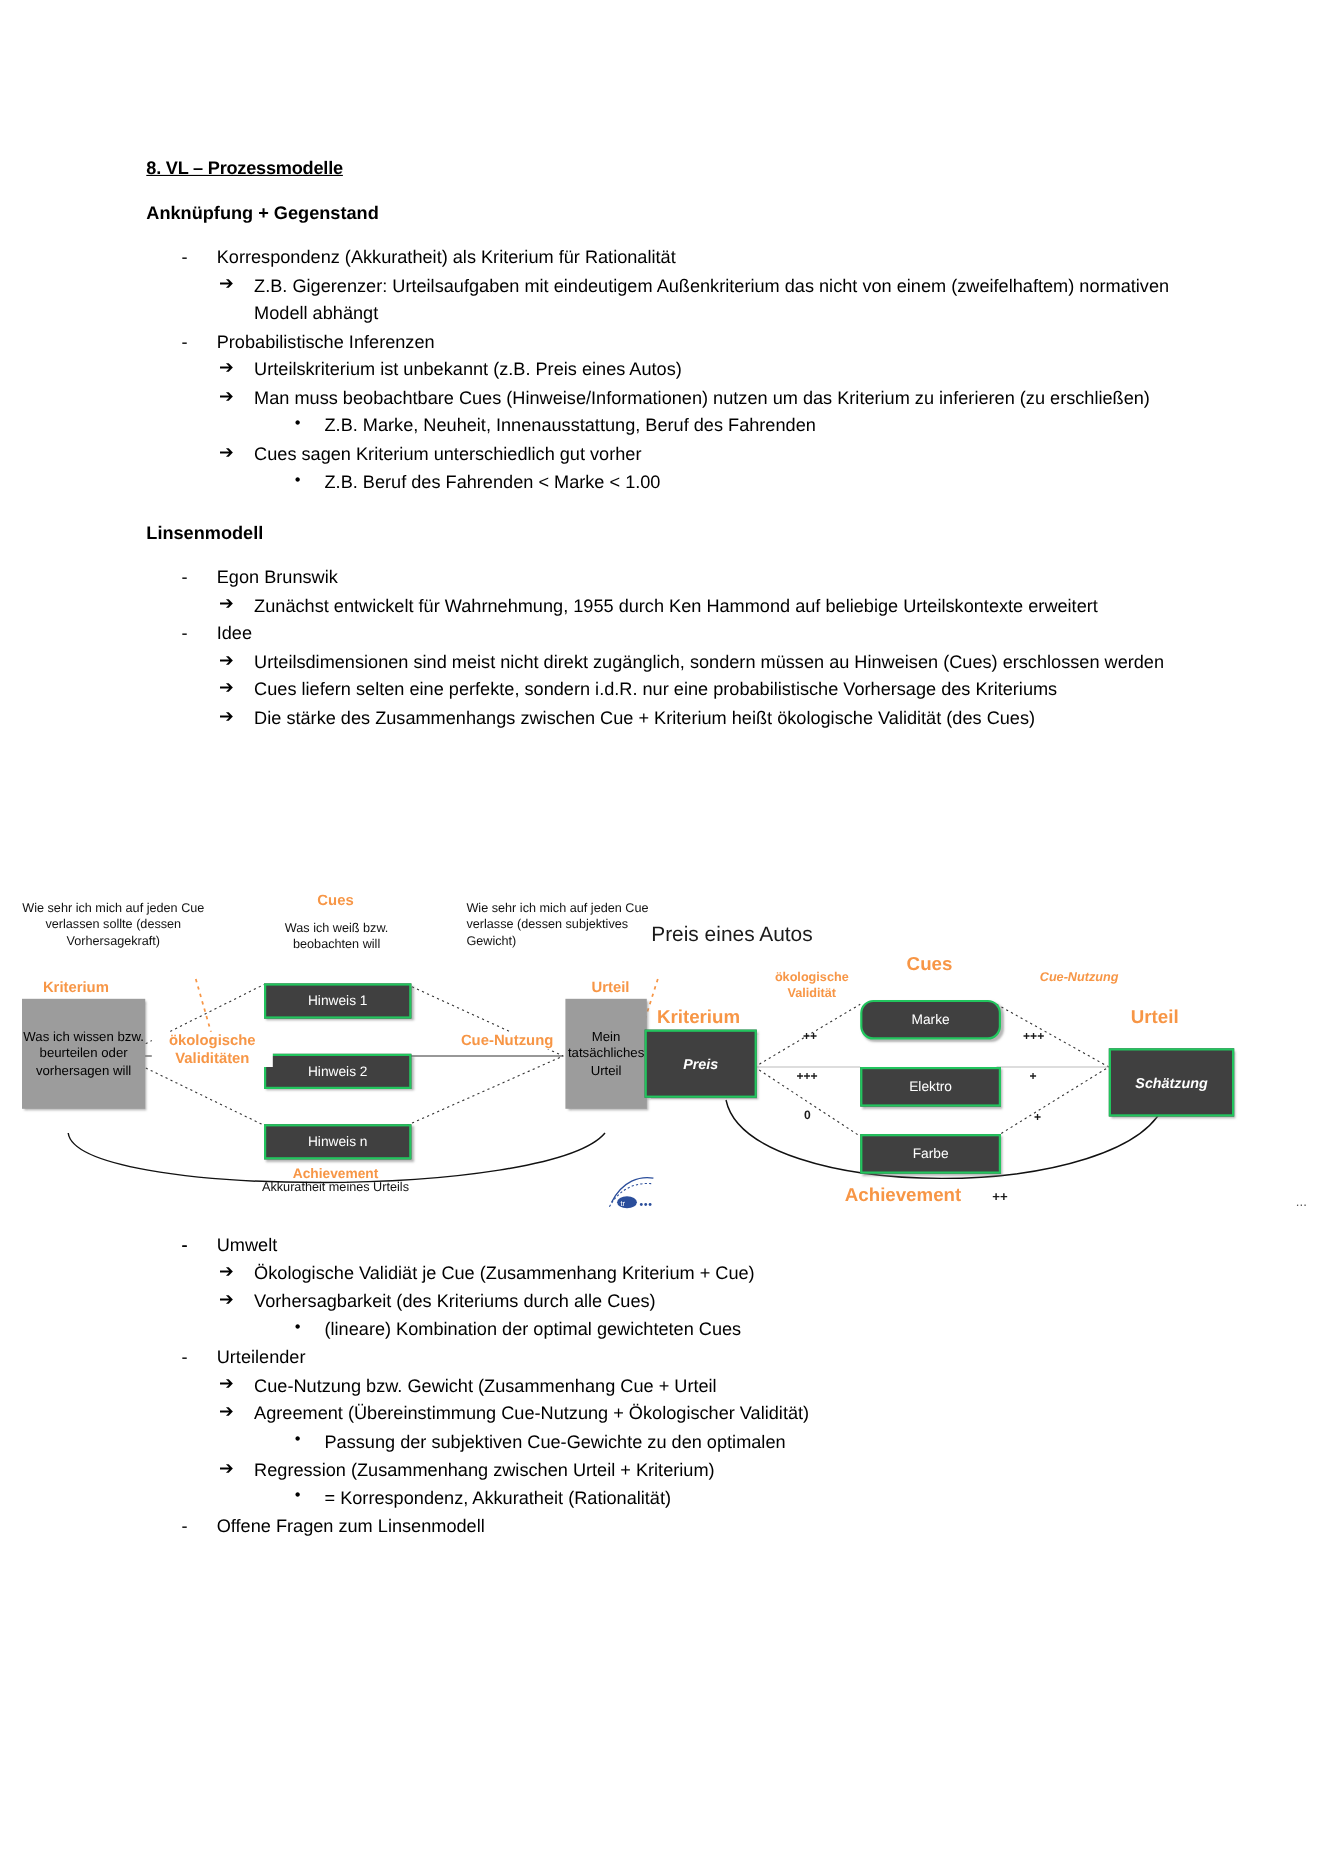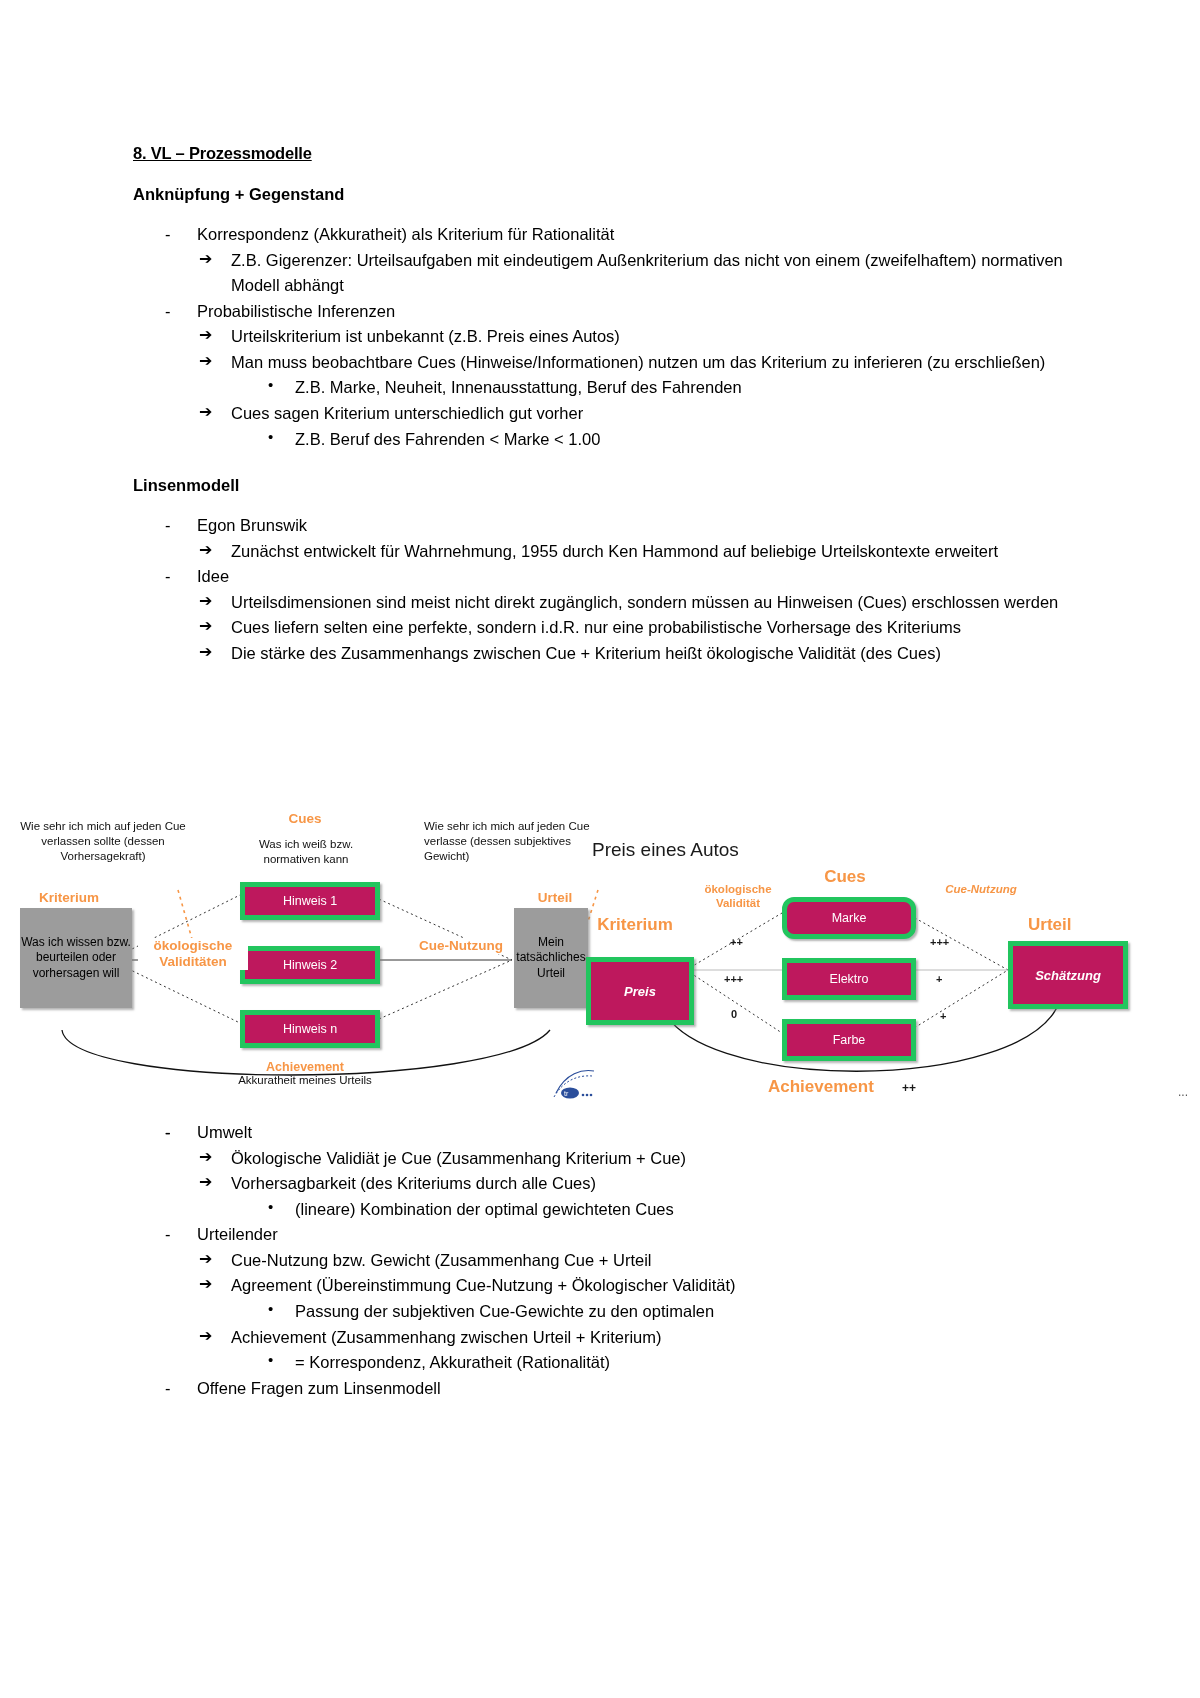--- a/index.html
+++ b/index.html
@@ -39,24 +39,25 @@
     position:absolute; left:0; top:805px; width:1200px; height:310px;
   }
   .dg-txt { position:absolute; font-family:"Liberation Sans", sans-serif; }
   .note {
     font-size:11.5px; line-height:1.32; color:#111; text-align:center;
   }
   .lbl-or { font-size:13.5px; color:#F79646; font-weight:bold; text-align:center; line-height:1.2; }
   .lbl-or-lg { font-size:17px; color:#F79646; font-weight:bold; text-align:center; }
 
   .box-blue {
-    position:absolute; background:#be185d; color:#ffffff;
+    position:absolute; background:#404040; color:#ffffff;
     display:flex; align-items:center; justify-content:center;
-    font-size:12.5px; border:5px solid #22c55e;
+    font-size:12.5px; border:2px solid #22c55e;
     box-shadow:2px 2px 2px rgba(120,120,120,.55);
+    margin-top:12px;
   }
   .box-blue.ital { font-style:italic; font-weight:bold; font-size:13px; }
   .box-gray {
     position:absolute; background:#9C9C9C; color:#000;
     display:flex; align-items:center; justify-content:center;
     text-align:center; font-size:12px; line-height:1.28;
     box-shadow:2px 2px 2px rgba(120,120,120,.55);
   }
   .plain-title { position:absolute; font-size:19px; color:#1a1a1a; }
 
@@ -135,21 +136,21 @@
       <g stroke="#bbb" stroke-width="1" fill="none">
         <line x1="686" y1="165" x2="782" y2="165"></line>
         <line x1="906" y1="165" x2="1008" y2="165"></line>
       </g>
 
       <path d="M660 195 C 680 290, 1030 290, 1060 195" stroke="#111" stroke-width="1.3" fill="none"></path>
     </svg>
 
     <div class="dg-txt note" style="left:8px; top:14px; width:190px;">Wie sehr ich mich auf jeden Cue verlassen sollte (dessen Vorhersagekraft)</div>
     <div class="dg-txt lbl-or" style="left:240px; top:6px; width:130px;">Cues</div>
-    <div class="dg-txt note" style="left:236px; top:32px; width:140px;">Was ich weiß bzw. normativen kann</div>
+    <div class="dg-txt note" style="left:236px; top:32px; width:140px;">Was ich weiß bzw. beobachten will</div>
     <div class="dg-txt note" style="left:424px; top:14px; width:180px; text-align:left;">Wie sehr ich mich auf jeden Cue verlasse (dessen subjektives Gewicht)</div>
 
     <div class="dg-txt lbl-or" style="left:14px; top:85px; width:110px;">Kriterium</div>
     <div class="box-gray" style="left:20px; top:103px; width:112px; height:100px;">Was ich wissen bzw. beurteilen oder vorhersagen will</div>
 
     <div class="box-blue" style="left:240px; top:77px; width:130px; height:28px;">Hinweis 1</div>
     <div class="box-blue" style="left:240px; top:141px; width:130px; height:28px;">Hinweis 2</div>
     <div class="box-blue" style="left:240px; top:205px; width:130px; height:28px;">Hinweis n</div>
 
     <div class="dg-txt lbl-or" style="left:138px; top:133px; width:110px; background:#fff;">ökologische Validitäten</div>
@@ -163,21 +164,21 @@
       <div class="ach-sub">Akkuratheit meines Urteils</div>
     </div>
 
     <div class="plain-title" style="left:592px; top:34px;">Preis eines Autos</div>
 
     <div class="dg-txt lbl-or-lg" style="left:780px; top:62px; width:130px;">Cues</div>
     <div class="dg-txt lbl-or" style="left:690px; top:78px; width:96px; font-size:11.5px;">ökologische Validität</div>
     <div class="dg-txt lbl-or" style="left:940px; top:78px; width:82px; font-size:11.5px; font-style:italic;">Cue-Nutzung</div>
 
     <div class="dg-txt lbl-or-lg" style="left:580px; top:110px; width:110px;">Kriterium</div>
-    <div class="box-blue ital" style="left:586px; top:152px; width:98px; height:58px;">Preis</div>
+    <div class="box-blue ital" style="left:586px; top:119px; width:98px; height:58px;">Preis</div>
 
     <div class="box-blue" style="left:782px; top:92px; width:124px; height:32px;border-radius:12px;">Marke</div>
     <div class="box-blue" style="left:782px; top:153px; width:124px; height:32px;">Elektro</div>
     <div class="box-blue" style="left:782px; top:214px; width:124px; height:32px;text-align:right;">Farbe</div>
 
     <div class="sign" style="left:730px; top:131px;">++</div>
     <div class="sign" style="left:724px; top:168px;">+++</div>
     <div class="sign" style="left:731px; top:203px;">0</div>
 
     <div class="sign" style="left:930px; top:131px;">+++</div>
@@ -207,19 +208,19 @@
     <ul class="lvl">
       <li class="row b1"><span class="mk">-</span></li>
       <li class="row b1"><span class="mk">-</span><span>Umwelt</span></li>
       <li class="row b2"><span class="mk">➔</span><span>Ökologische Validiät je Cue (Zusammenhang Kriterium + Cue)</span></li>
       <li class="row b2"><span class="mk">➔</span><span>Vorhersagbarkeit (des Kriteriums durch alle Cues)</span></li>
       <li class="row b3"><span class="mk">•</span><span>(lineare) Kombination der optimal gewichteten Cues</span></li>
       <li class="row b1"><span class="mk">-</span><span>Urteilender</span></li>
       <li class="row b2"><span class="mk">➔</span><span>Cue-Nutzung bzw. Gewicht (Zusammenhang Cue + Urteil</span></li>
       <li class="row b2"><span class="mk">➔</span><span>Agreement (Übereinstimmung Cue-Nutzung + Ökologischer Validität)</span></li>
       <li class="row b3"><span class="mk">•</span><span>Passung der subjektiven Cue-Gewichte zu den optimalen</span></li>
-      <li class="row b2"><span class="mk">➔</span><span>Achievement (Zusammenhang zwischen Urteil + Kriterium)</span></li>
+      <li class="row b2"><span class="mk">➔</span><span>Regression (Zusammenhang zwischen Urteil + Kriterium)</span></li>
       <li class="row b3"><span class="mk">•</span><span>= Korrespondenz, Akkuratheit (Rationalität)</span></li>
       <li class="row b1"><span class="mk">-</span><span>Offene Fragen zum Linsenmodell</span></li>
     </ul>
   </div>
 
 </div>
 
 </body></html>

